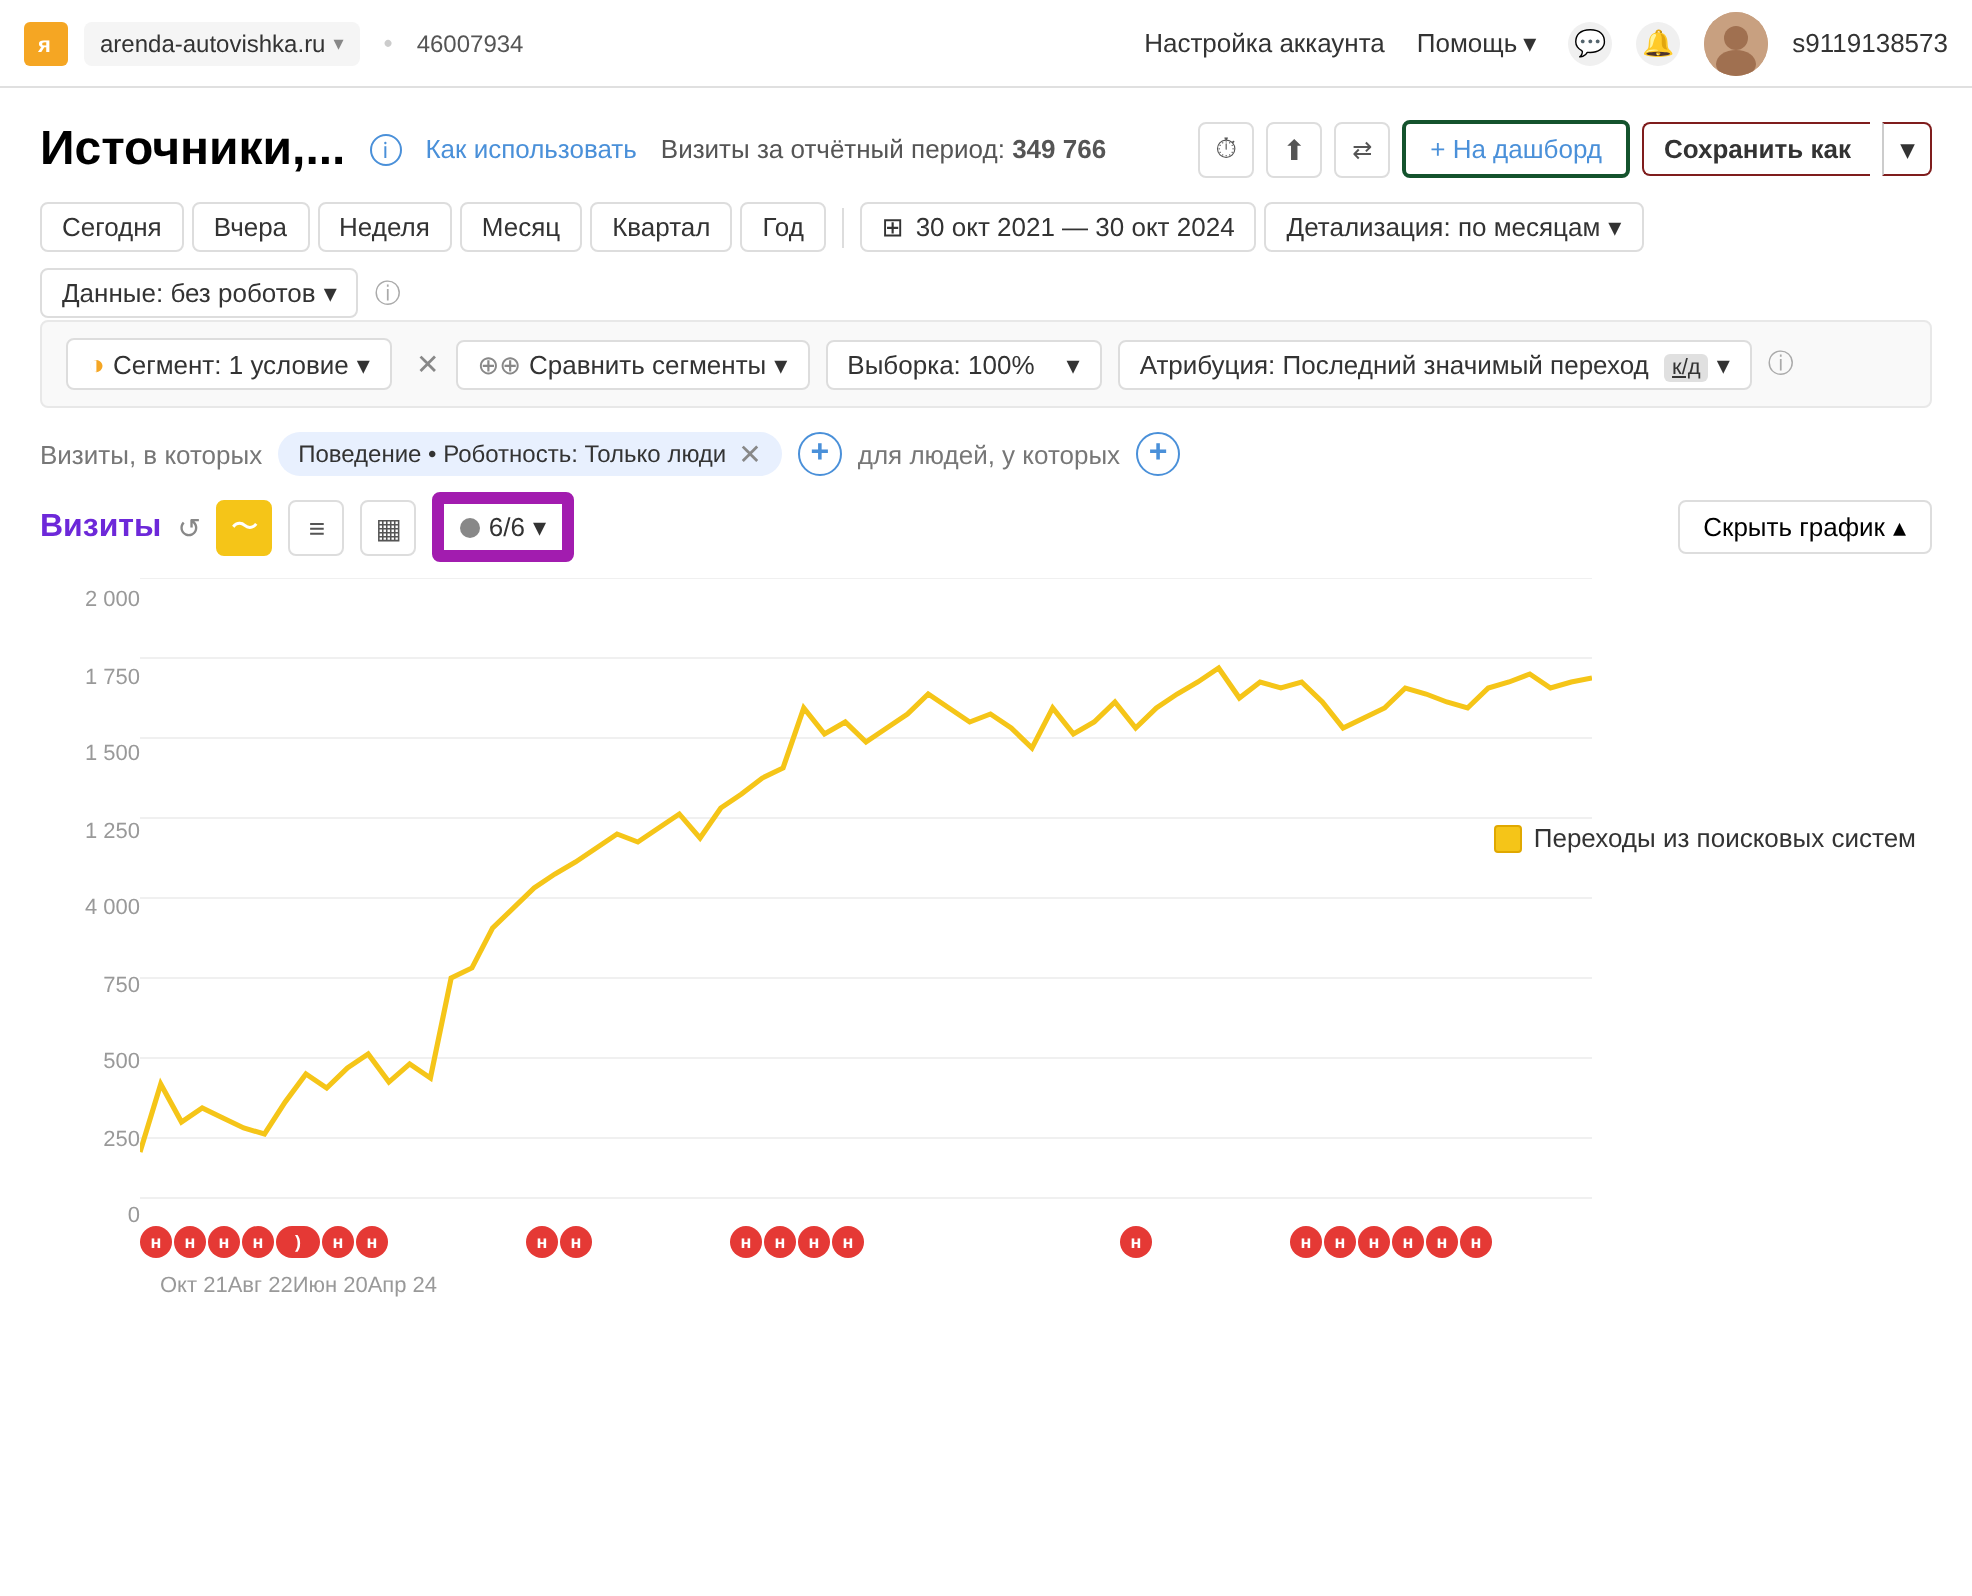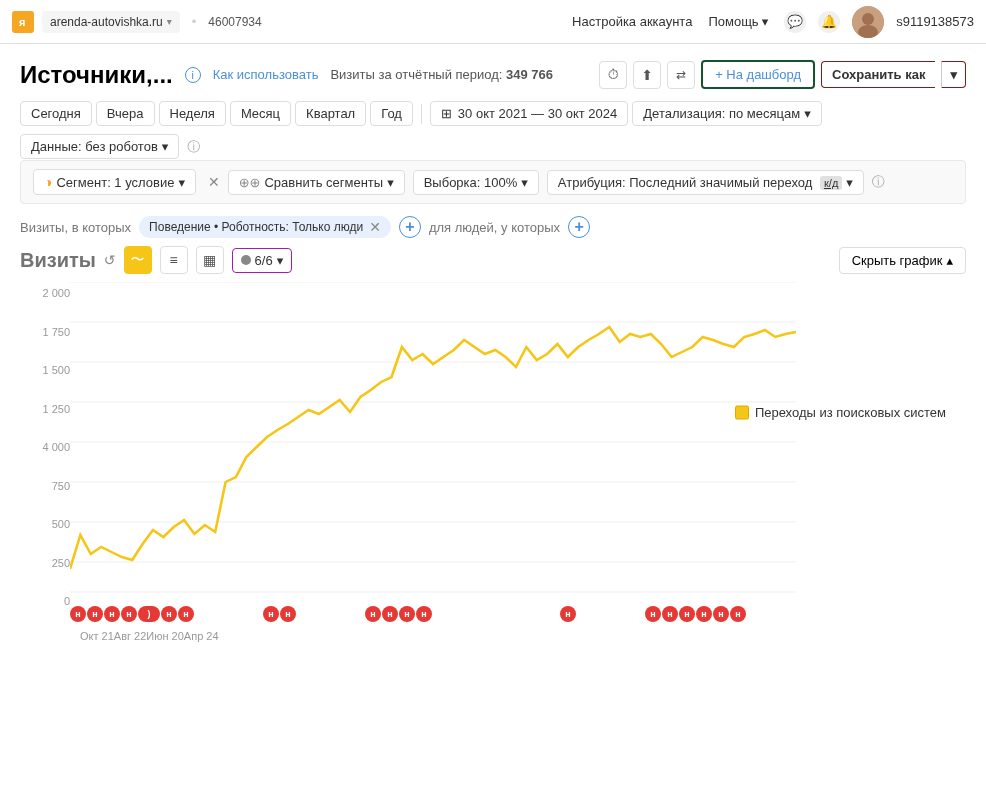--- a/index.html
+++ b/index.html
@@ -49,40 +49,40 @@
     
     .data-row { display: flex; align-items: center; gap: 8px; margin-bottom: 1px; }
     .data-dropdown { border: 1px solid #ddd; background: #fff; color: #333; border-radius: 4px; padding: 4px 10px; cursor: pointer; font-size: 13px; display: flex; align-items: center; gap: 4px; }
     .data-info { font-size: 13px; color: #aaa; }
 
     
     .segment-row { display: flex; align-items: center; gap: 8px; margin-bottom: 12px; background: #f9f9f9; padding: 8px 12px; border-radius: 4px; border: 1px solid #e8e8e8; }
     .segment-btn { border: 1px solid #ddd; background: #fff; color: #333; border-radius: 4px; padding: 4px 10px; cursor: pointer; font-size: 13px; display: flex; align-items: center; gap: 4px; white-space: nowrap; }
     .segment-close { cursor: pointer; color: #888; margin-left: 4px; font-size: 14px; }
     .segment-compare-btn { border: 1px solid #ddd; background: #fff; color: #333; border-radius: 4px; padding: 4px 10px; cursor: pointer; font-size: 13px; display: flex; align-items: center; gap: 4px; white-space: nowrap; }
-    .sample-btn { border: 1px solid #ddd; background: #fff; color: #333; border-radius: 4px; padding: 4px 10px; cursor: pointer; font-size: 13px; display: flex; align-items: center; gap: 4px; white-space: nowrap; }
+    .sample-btn { border: 1px solid #ddd; background: #fff; color: #333; border-radius: 4px; padding: 4px 10px; cursor: pointer; font-size: 13px; display: flex; align-items: center; gap: 16px; white-space: nowrap; }
     .attr-btn { border: 1px solid #ddd; background: #fff; color: #333; border-radius: 4px; padding: 4px 10px; cursor: pointer; font-size: 13px; display: flex; align-items: center; gap: 4px; white-space: nowrap; }
     .attr-info { color: #aaa; font-size: 13px; cursor: pointer; }
 
     
     .visits-filter { display: flex; align-items: center; gap: 8px; margin-bottom: 8px; font-size: 13px; color: #555; }
     .visits-filter-label { color: #777; }
     .filter-tag { background: #e8f0fe; border-radius: 16px; padding: 3px 10px; display: flex; align-items: center; gap: 6px; font-size: 12px; color: #333; cursor: pointer; }
     .filter-tag-close { color: #888; cursor: pointer; font-size: 14px; }
     .add-filter-btn { width: 22px; height: 22px; border: 1px solid #4a90d9; border-radius: 50%; color: #4a90d9; display: flex; align-items: center; justify-content: center; cursor: pointer; font-size: 16px; font-weight: bold; }
     .for-people { color: #777; }
     .add-people-btn { width: 22px; height: 22px; border: 1px solid #4a90d9; border-radius: 50%; color: #4a90d9; display: flex; align-items: center; justify-content: center; cursor: pointer; font-size: 16px; font-weight: bold; }
 
     
     .chart-section { margin-top: 4px; }
     .chart-header { display: flex; align-items: center; gap: 8px; margin-bottom: 8px; }
-    .chart-title { font-size: 20px; font-weight: bold; color: #737373; }
+    .chart-title { font-size: 16px; font-weight: bold; color: #6d28d9; }
     .refresh-icon { color: #888; cursor: pointer; font-size: 14px; }
     .chart-type-btn { width: 28px; height: 28px; border: 1px solid #ddd; border-radius: 4px; background: #fff; display: flex; align-items: center; justify-content: center; cursor: pointer; font-size: 14px; color: #555; }
-    .chart-series-btn { border: 1px solid #a21caf; border-radius: 4px; background: #fff; padding: 4px 8px; cursor: pointer; font-size: 13px; display: flex; align-items: center; gap: 4px; }
+    .chart-series-btn { border: 6px solid #a21caf; border-radius: 4px; background: #fff; padding: 4px 8px; cursor: pointer; font-size: 13px; display: flex; align-items: center; gap: 4px; }
     .chart-hide-btn { margin-left: auto; border: 1px solid #ddd; border-radius: 4px; background: #fff; padding: 5px 12px; cursor: pointer; font-size: 13px; display: flex; align-items: center; gap: 4px; }
 
     
     .chart-container { position: relative; width: 100%; }
 
     
     .chart-legend { position: absolute; right: 20px; top: 50%; transform: translateY(-50%); display: flex; align-items: center; gap: 6px; font-size: 13px; color: #333; }
     .legend-color { width: 14px; height: 14px; background: #f5c518; border: 1px solid #e0a800; border-radius: 2px; flex-shrink: 0; }
 
     
@@ -326,21 +326,21 @@
             640,65
             650,55
             660,52
             670,48
             680,55
             690,52
             700,50
           "></polyline>
       </svg>
 
-      <div class="chart-legend" style="position:absolute; right:20px; top:130px;">
+      <div class="chart-legend" style="position:absolute; right:8px; top:130px;">
         <div class="legend-color"></div>
         <span>Переходы из поисковых систем</span>
       </div>
 
       <div style="position:absolute; bottom:0; left:50px; right:220px; display:flex; justify-content:flex-start; font-size:11px; color:#999; padding: 0 10px;">
         <span>Окт 21</span>
         <span>Авг 22</span>
         <span>Июн 20</span>
         <span>Апр 24</span>
       </div>

